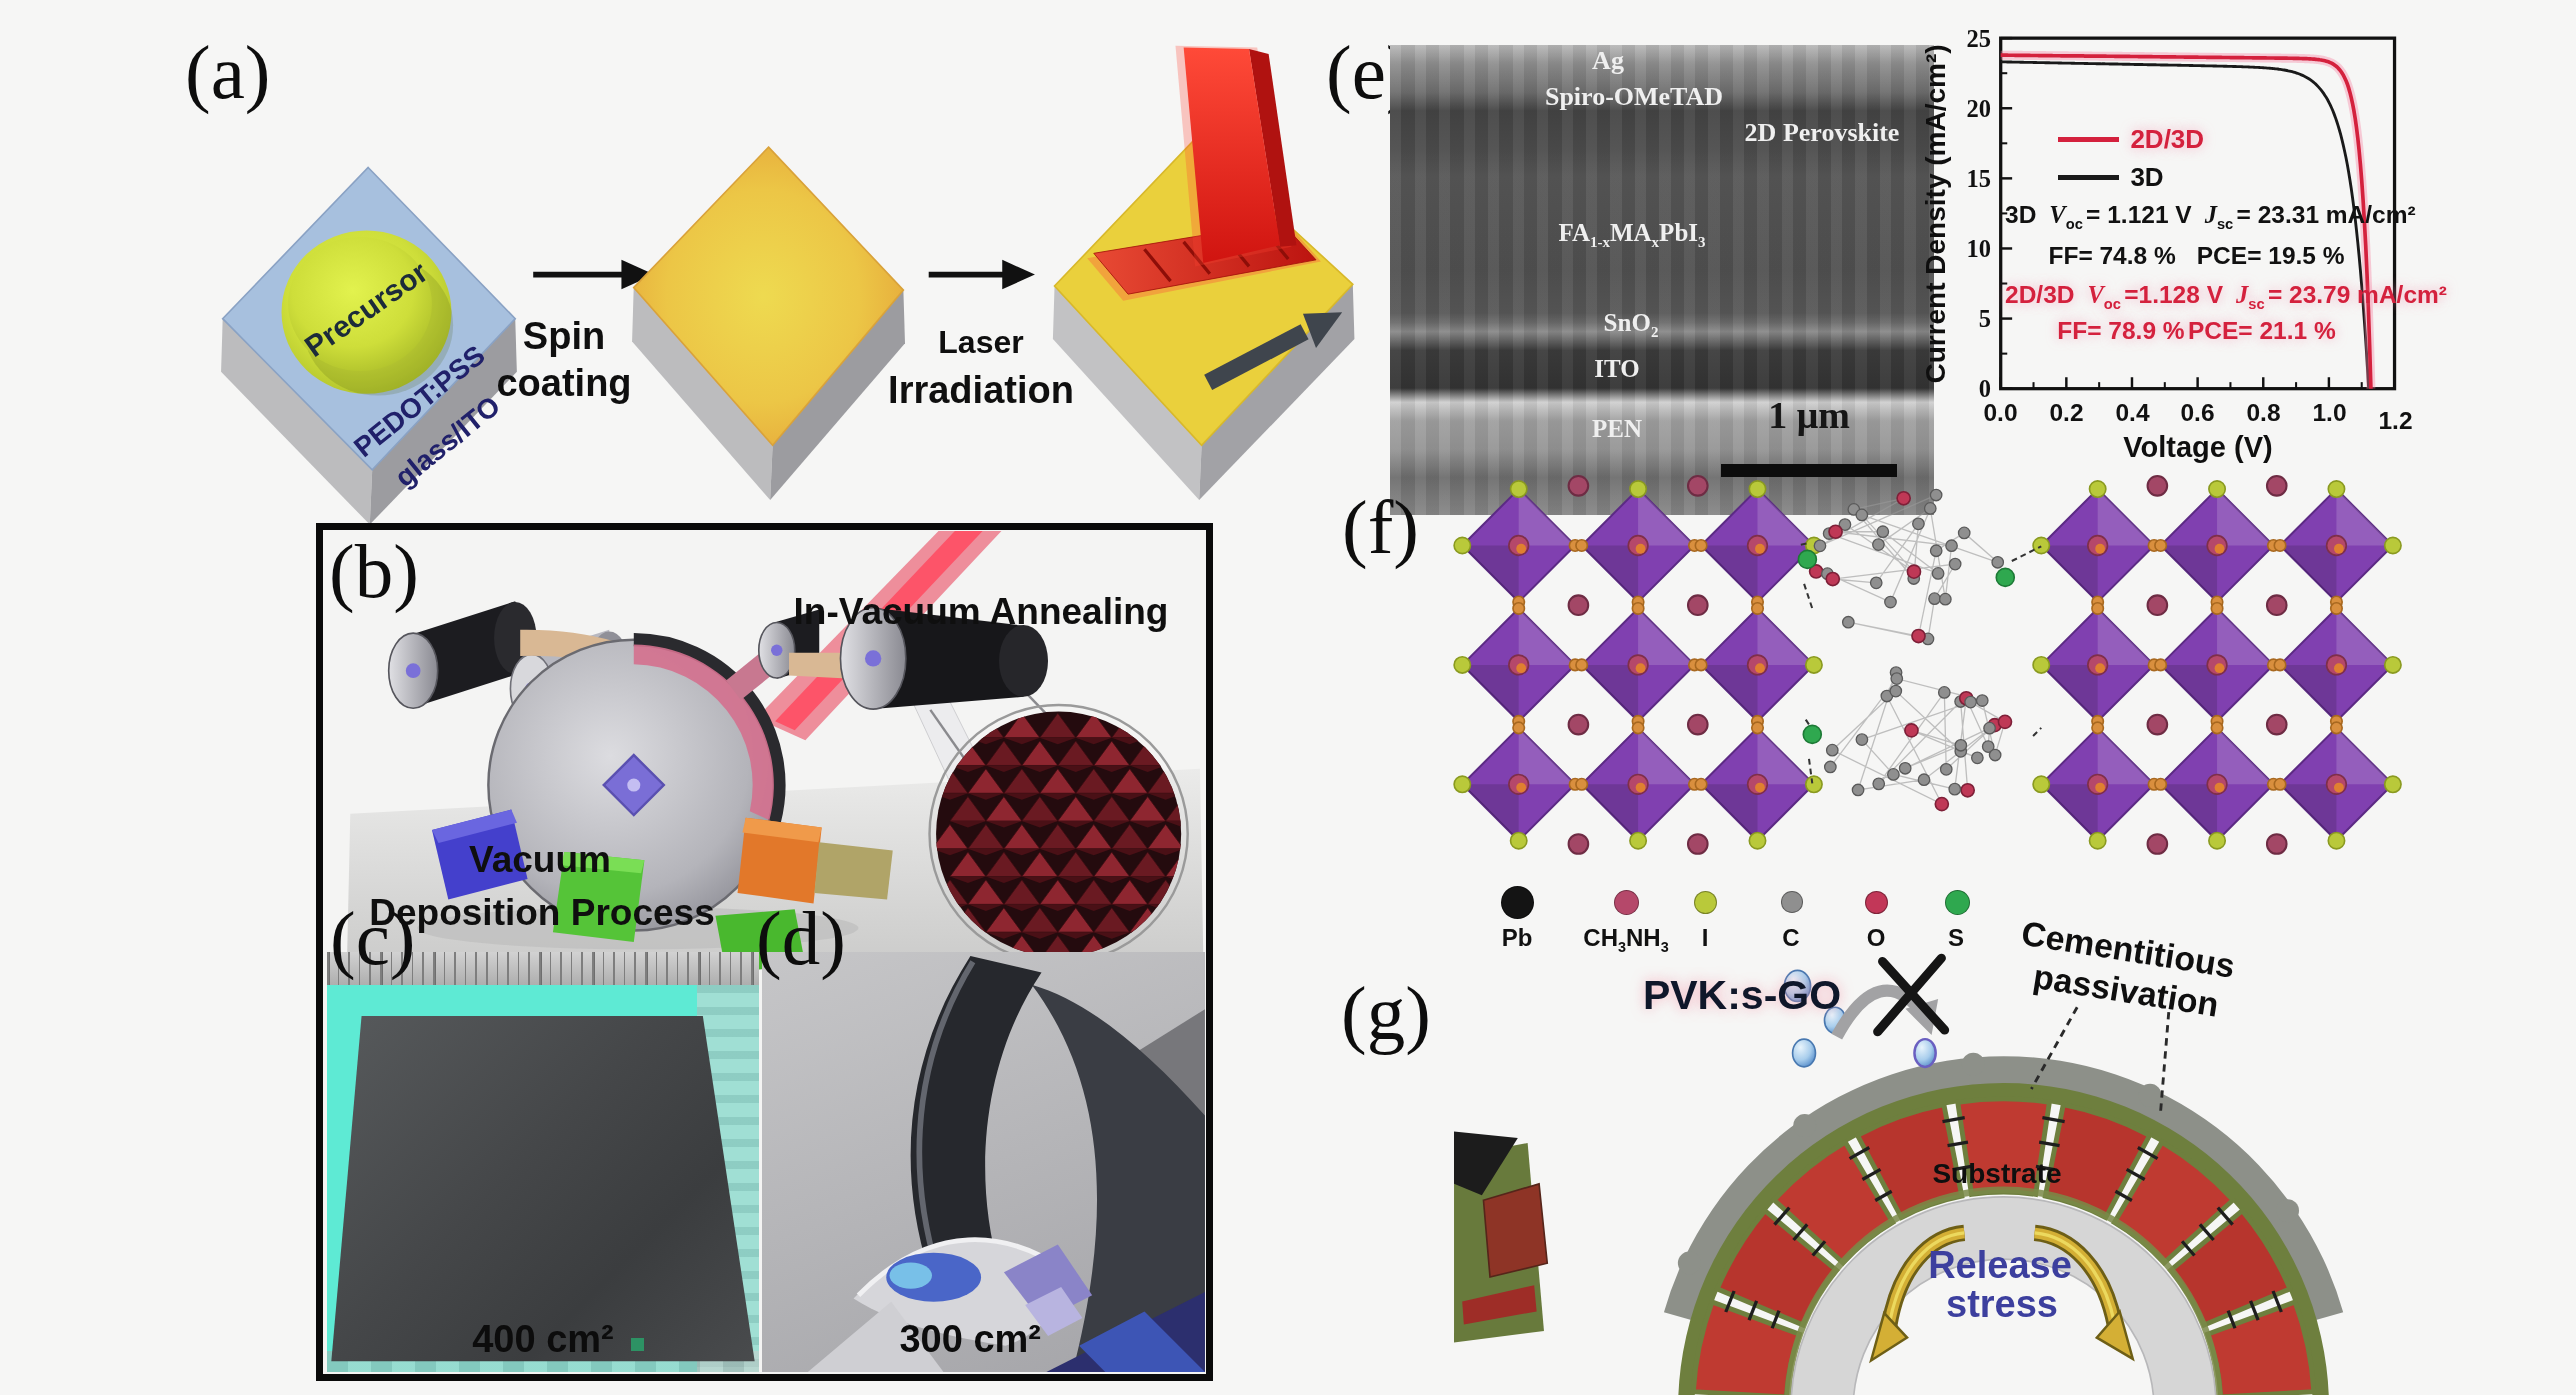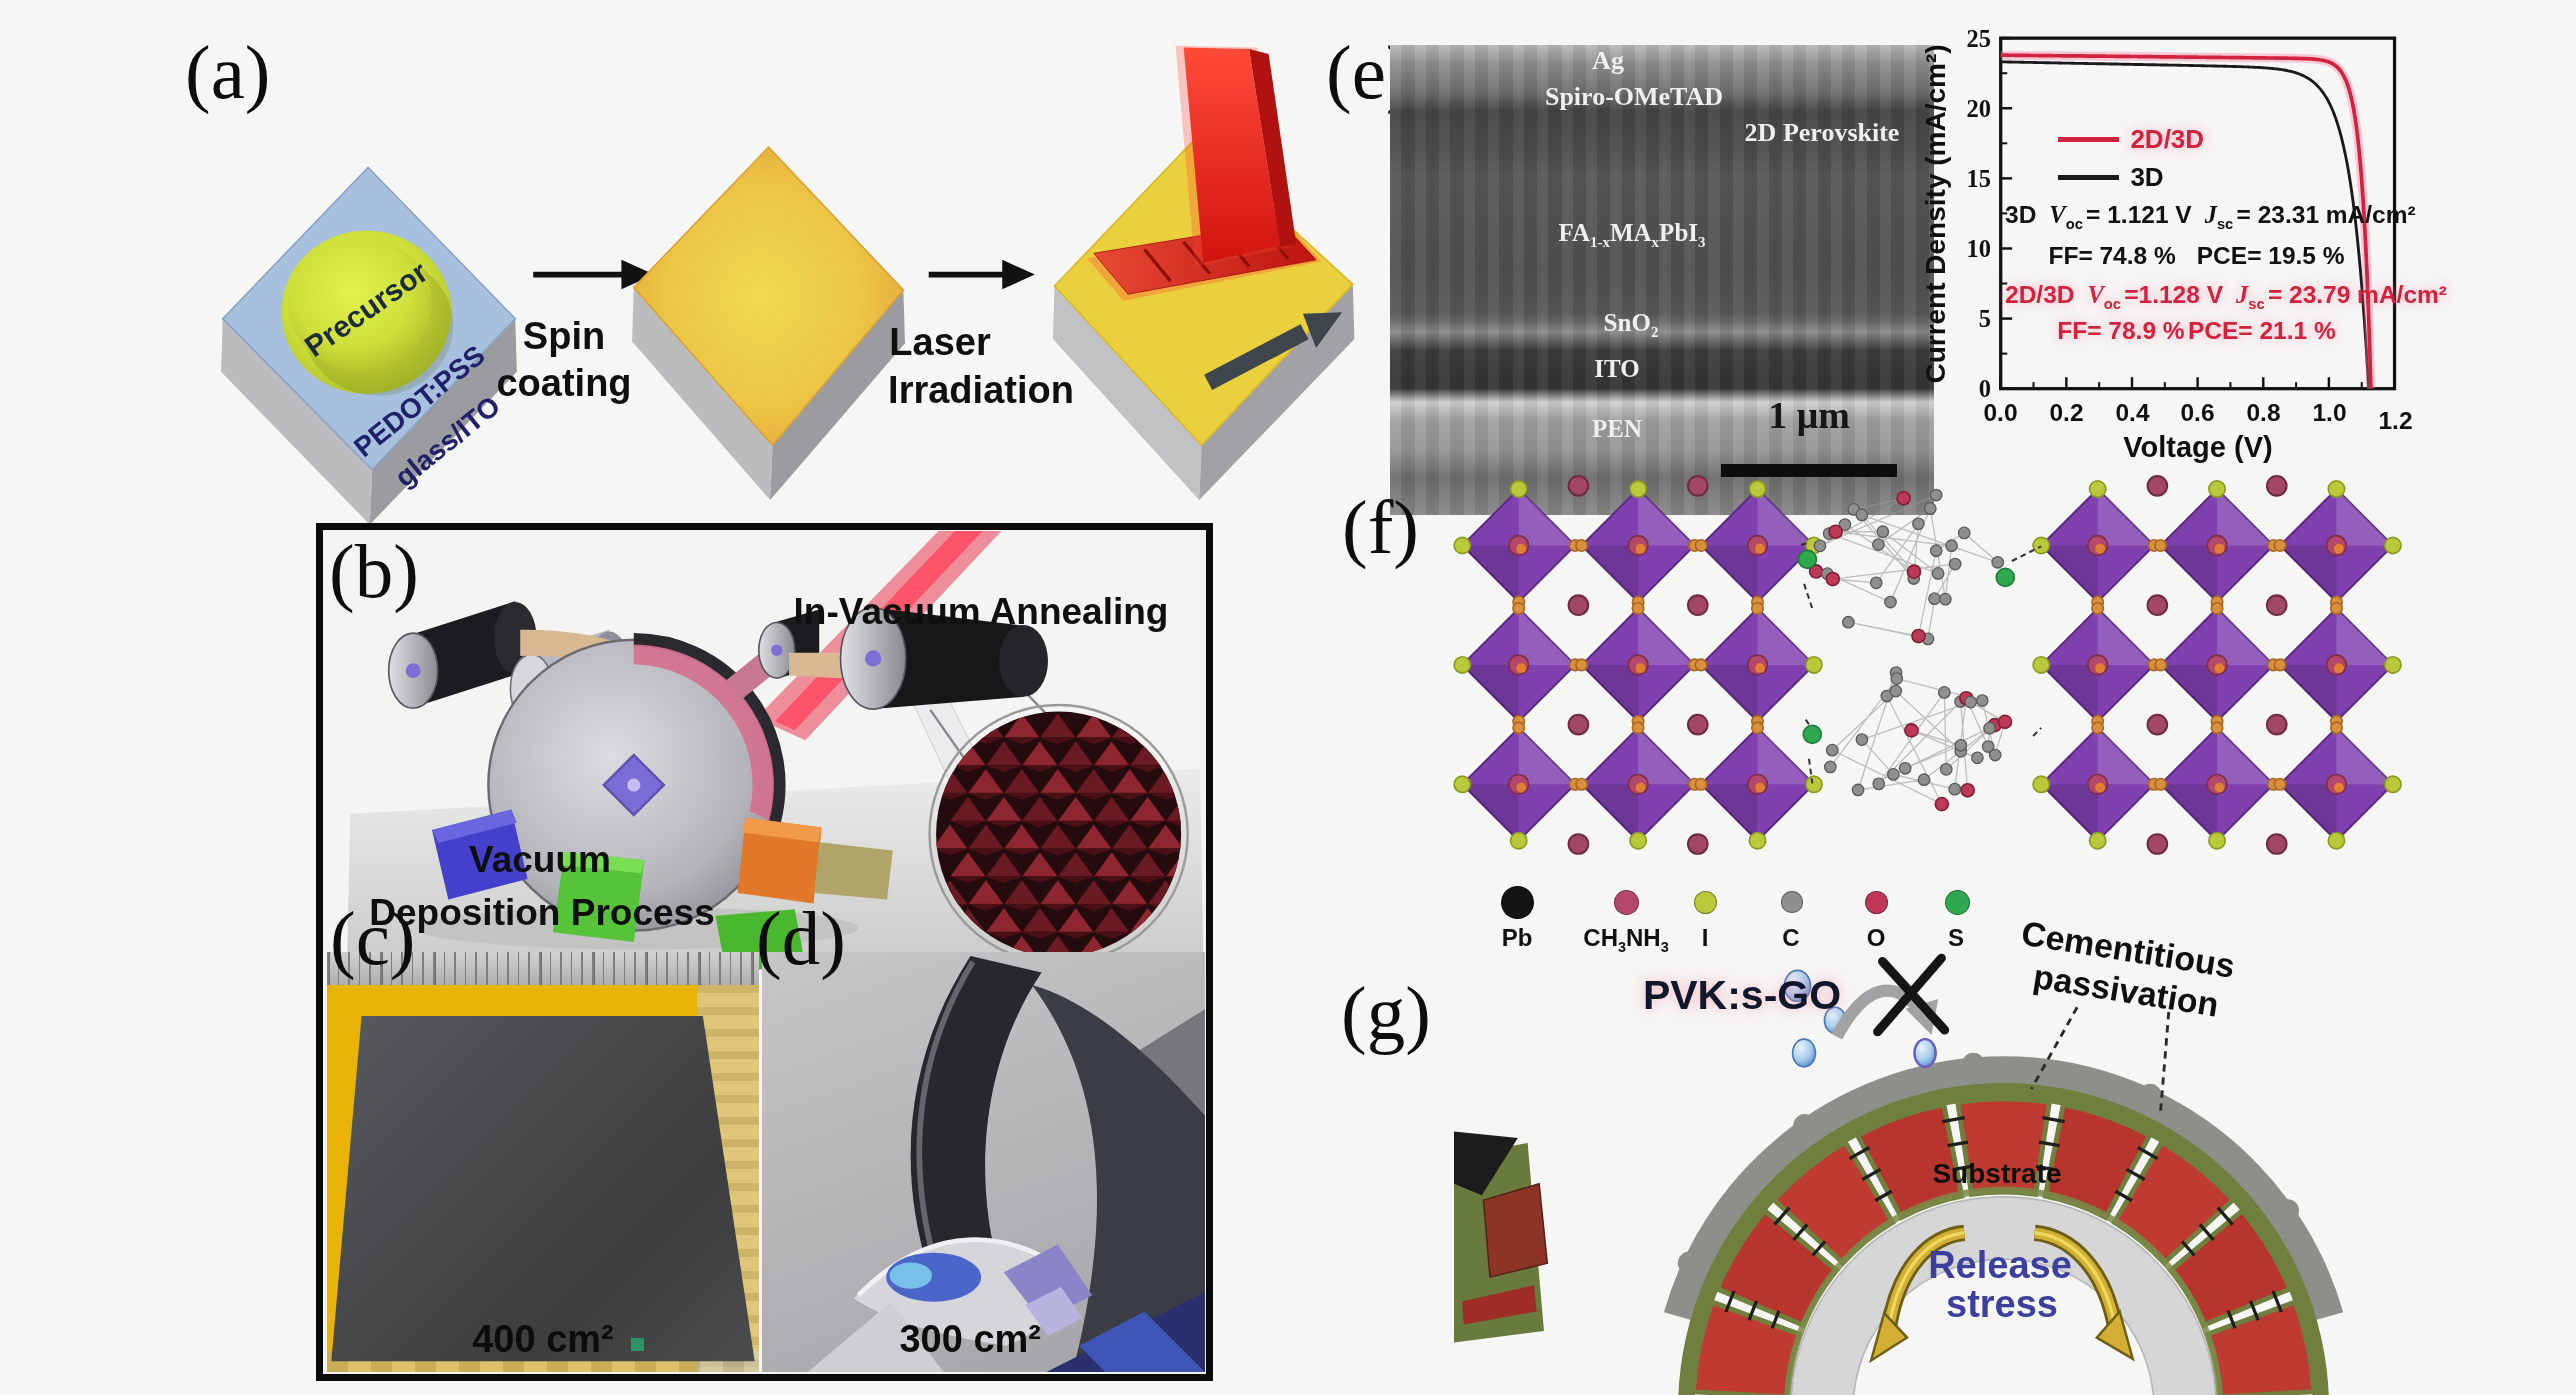--- a/index.html
+++ b/index.html
@@ -110,21 +110,21 @@
       </g>
     </g>
   </svg>
 
   <div class="abs plabel" style="left:185px;top:34px">(a)</div>
   <div class="abs blab" style="left:366px;top:309px;font-size:30px;color:#1c2b3a;transform:translate(-50%,-50%) rotate(-35deg)">Precursor</div>
   <div class="abs blab" style="left:420px;top:402px;font-size:28px;color:#20206a;transform:translate(-50%,-50%) rotate(-39deg)">PEDOT:PSS</div>
   <div class="abs blab" style="left:448px;top:442px;font-size:28px;color:#20206a;transform:translate(-50%,-50%) rotate(-39deg)">glass/ITO</div>
   <div class="abs blab cc" style="left:564px;top:337px;font-size:38px">Spin</div>
   <div class="abs blab cc" style="left:564px;top:384px;font-size:38px">coating</div>
-  <div class="abs blab cc" style="left:940px;top:343px;font-size:38px">Laser</div>
+  <div class="abs blab cc" style="left:981px;top:343px;font-size:32px">Laser</div>
   <div class="abs blab cc" style="left:981px;top:391px;font-size:38px">Irradiation</div>
 
   <div class="abs plabel" style="left:1326px;top:34px">(e)</div>
   <div class="sembox">
     <div class="semlab" style="left:218px;top:16.4px;font-size:26px">Ag</div>
     <div class="semlab" style="left:244px;top:52px;font-size:26px">Spiro-OMeTAD</div>
     <div class="semlab" style="left:432px;top:88px;font-size:26px">2D Perovskite</div>
     <div class="semlab" style="left:242px;top:190px;font-size:25px">
       <span>FA</span><sub>1-x</sub><span>MA</span><sub>x</sub><span>PbI</span><sub>3</sub>
     </div>
@@ -426,21 +426,21 @@
           <polygon points="1448,1174 1470,1182 1492,1174 1470,1174" fill="#4a1016"></polygon>
         </g>
     </g>
   </svg>
 
   <div class="abs plabel" style="left:329px;top:533px">(b)</div>
   <div class="abs blab cc" style="left:981px;top:612px;font-size:37px">In-Vacuum Annealing</div>
   <div class="abs blab cc" style="left:540px;top:860px;font-size:37px">Vacuum</div>
   <div class="abs blab cc" style="left:542px;top:913px;font-size:37px">Deposition Process</div>
 
-  <div class="photo" style="left:327px;top:952px;width:432px;height:420px;background:#eab308">
+  <div class="photo" style="left:327px;top:952px;width:432px;height:420px;background:#5eead4">
     <div style="position:absolute;left:0;top:0;width:100%;height:33px;
       background:repeating-linear-gradient(90deg,#7e7e7e 0 1.6px,rgba(0,0,0,0) 1.6px 10.6px),
                  repeating-linear-gradient(90deg,#6e6e6e 0 2.5px,rgba(0,0,0,0) 2.5px 53px),
                  linear-gradient(#d2d2d2,#aeaeae)"></div>
     <div style="position:absolute;right:0;top:33px;width:62px;height:100%;opacity:.55;
       background:repeating-linear-gradient(180deg,#b5b5b5 0 8.2px,#d6d6d4 8.2px 22px)"></div>
     <div style="position:absolute;left:0;bottom:0;width:100%;height:21px;opacity:.5;
       background:repeating-linear-gradient(90deg,#a8a8a8 0 21px,#cfcfcd 21px 44px)"></div>
     <div style="position:absolute;left:0;top:33px;width:100%;height:388px;
       clip-path:polygon(8% 8%,87% 8%,99% 97%,1% 97%);

